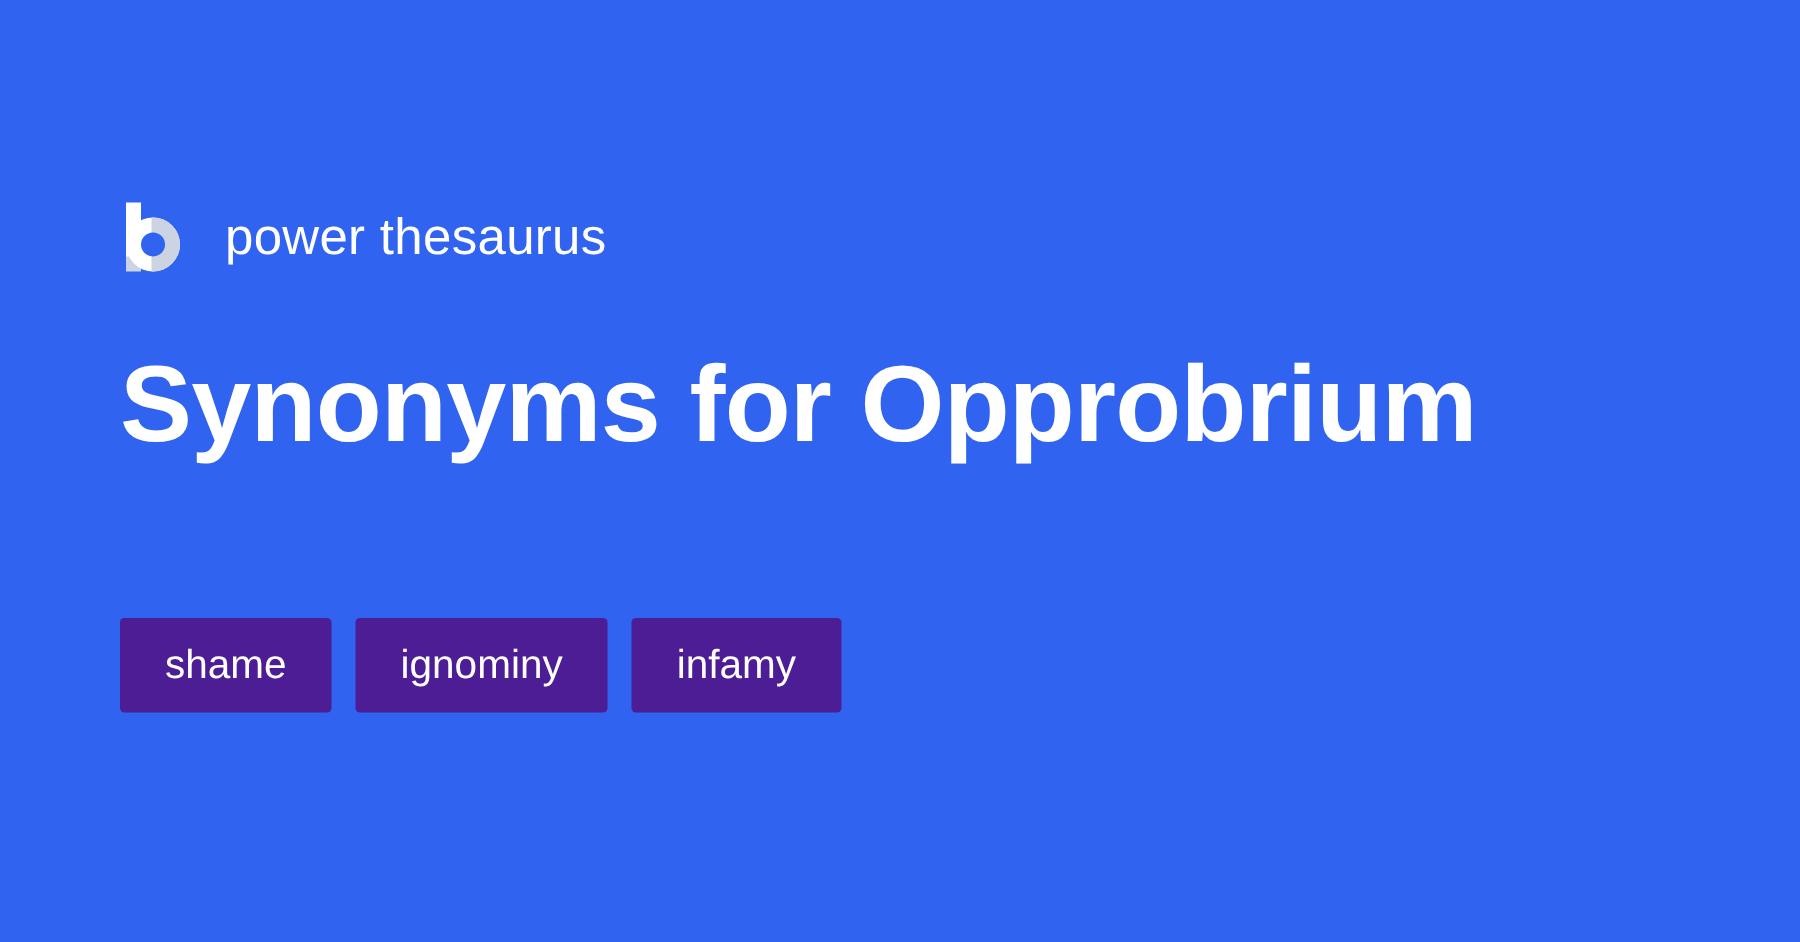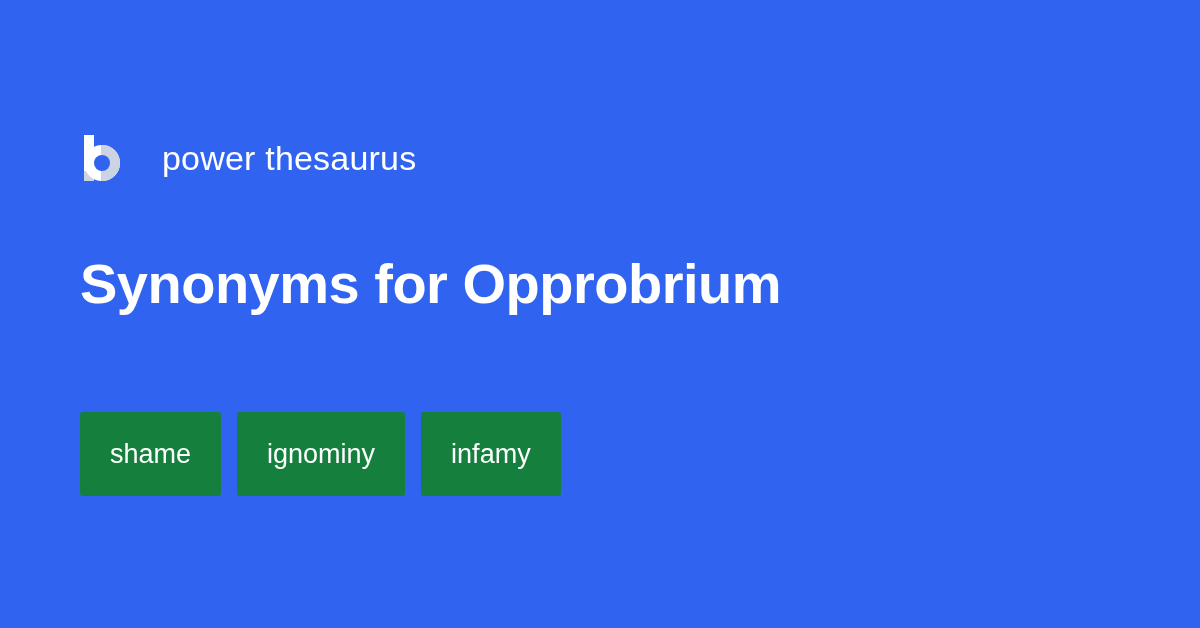--- a/index.html
+++ b/index.html
@@ -36,61 +36,61 @@
   }
 
   .logo-mark {
     width: 42px;
     height: 50px;
     display: block;
     flex: 0 0 auto;
   }
 
   .brand-name {
-    margin-left: 40px;
+    margin-left: 28px;
     font-size: 34px;
     font-weight: 500;
     letter-spacing: 0.2px;
     color: #ffffff;
     white-space: nowrap;
     line-height: 1;
   }
 
   
   .headline {
     position: absolute;
     left: 80px;
-    top: 256px;
+    top: 234px;
     margin: 0;
-    font-size: 56px;
+    font-size: 72px;
     font-weight: 700;
     letter-spacing: -0.5px;
     line-height: 1;
     color: #ffffff;
     white-space: nowrap;
   }
 
   
   .chips {
     position: absolute;
     left: 80px;
     top: 412px;
     display: flex;
     align-items: stretch;
     gap: 16px;
   }
 
   .chip {
-    height: 84px;
+    height: 63px;
     box-sizing: border-box;
     display: flex;
     align-items: center;
     justify-content: center;
     padding: 0 30px;
-    background: #15803d;
+    background: #4c1d95;
     border-radius: 3px;
     color: #ffffff;
     font-size: 27px;
     font-weight: 400;
     line-height: 1;
     white-space: nowrap;
   }
 </style>
 </head>
 <body>

